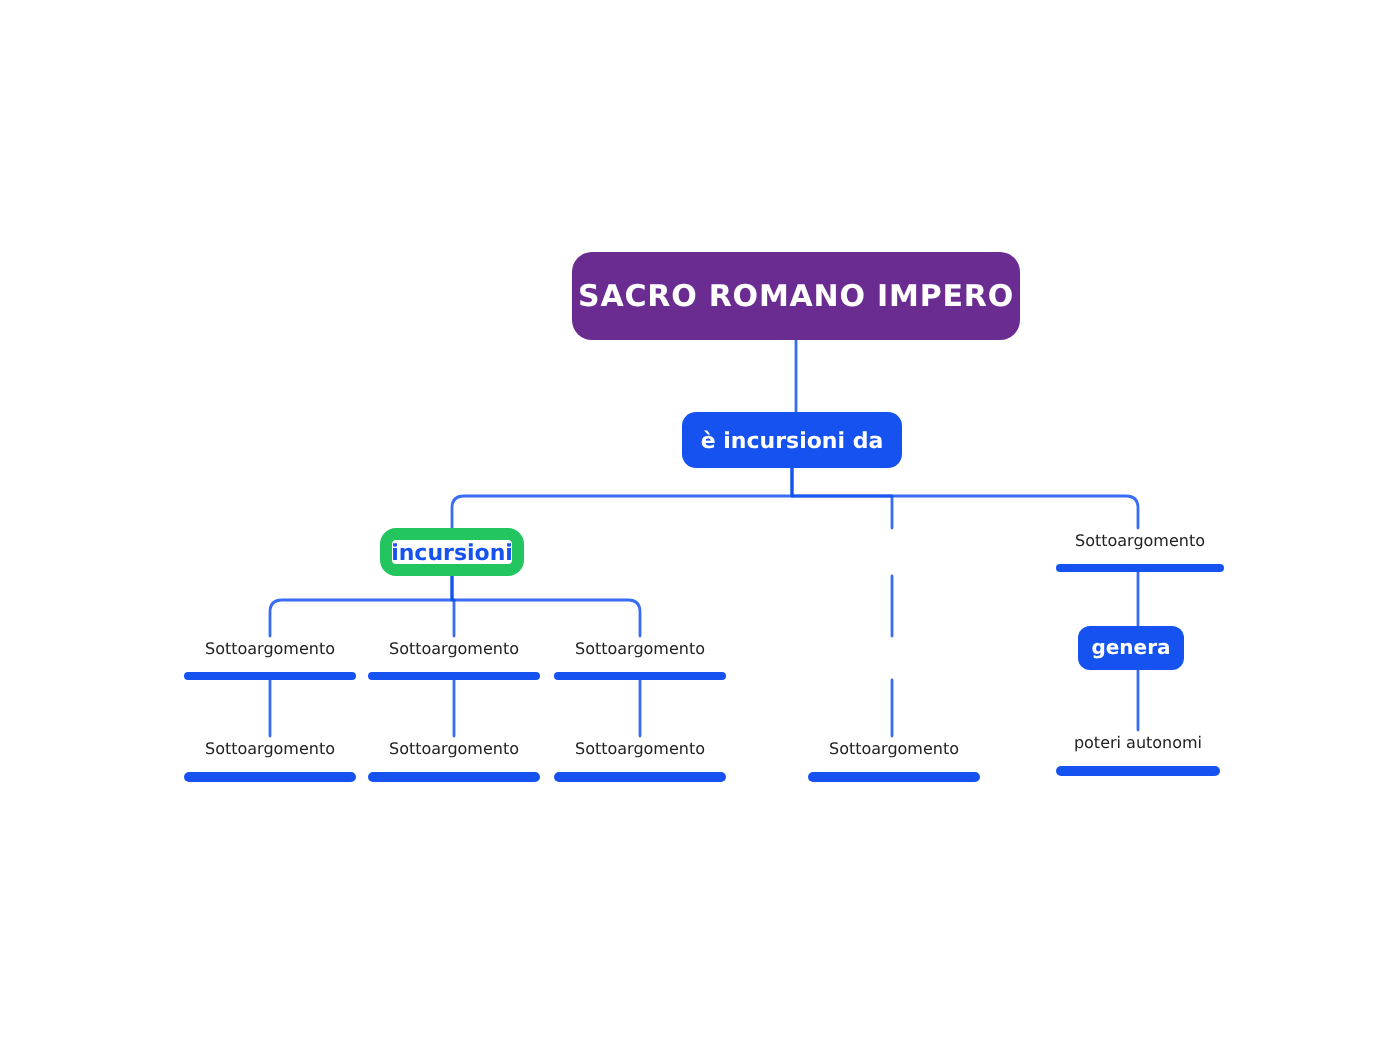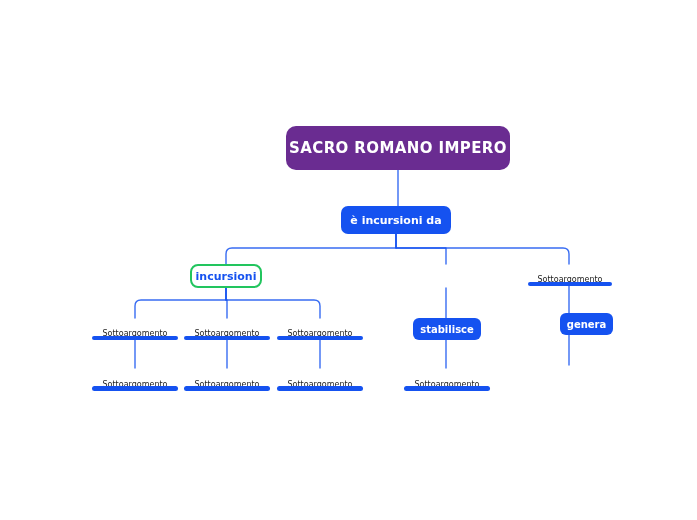--- a/index.html
+++ b/index.html
@@ -62,34 +62,34 @@
   }
   .node.pill.small {
     border-radius: 6px;
     font-size: 10px;
   }
 
   
   .node.outline {
     background: #ffffff;
     color: #1552F0;
-    border: 2px solid #22c55e;
+    border: 6px solid #22c55e;
     border-radius: 8px;
     font-weight: bold;
     font-size: 11px;
   }
 
   
   .node.bar {
     background: transparent;
     color: #222222;
     font-size: 8px;
     font-weight: normal;
     flex-direction: column;
-    justify-content: flex-end;
+    justify-content: flex-start;
     padding-top: 1px;
   }
   .node.bar .bar-label {
     display: block;
     line-height: 12px;
   }
   .node.bar .bar-rule {
     display: block;
     position: absolute;
     left: 0;
@@ -142,35 +142,36 @@
       <span class="bar-rule"></span>
     </div>
     <div class="node bar" style="left: 184px; top: 318px; width: 86px; height: 22px;">
       <span class="bar-label">Sottoargomento</span>
       <span class="bar-rule"></span>
     </div>
     <div class="node bar" style="left: 277px; top: 318px; width: 86px; height: 22px;">
       <span class="bar-label">Sottoargomento</span>
       <span class="bar-rule"></span>
     </div>
-    <div class="node pill small" style="left: 413px; top: 318px; width: 68px; height: 22px;">
-      <span>stabilisce</span>
-    </div>
-    <div class="node pill small" style="left: 560px; top: 313px; width: 53px; height: 22px;">
+    <div class="node pill small" style="left: 539px; top: 313px; width: 53px; height: 22px;">
       <span>genera</span>
     </div>
     <div class="node bar thick" style="left: 92px; top: 368px; width: 86px; height: 23px;">
       <span class="bar-label">Sottoargomento</span>
       <span class="bar-rule"></span>
     </div>
     <div class="node bar thick" style="left: 184px; top: 368px; width: 86px; height: 23px;">
       <span class="bar-label">Sottoargomento</span>
       <span class="bar-rule"></span>
     </div>
     <div class="node bar thick" style="left: 277px; top: 368px; width: 86px; height: 23px;">
       <span class="bar-label">Sottoargomento</span>
       <span class="bar-rule"></span>
     </div>
     <div class="node bar thick" style="left: 404px; top: 368px; width: 86px; height: 23px;">
       <span class="bar-label">Sottoargomento</span>
       <span class="bar-rule"></span>
     </div>
+    <div class="node bar thick" style="left: 528px; top: 365px; width: 82px; height: 23px;">
+      <span class="bar-label">poteri autonomi</span>
+      <span class="bar-rule"></span>
+    </div>
   </div>
 
 </body></html>

